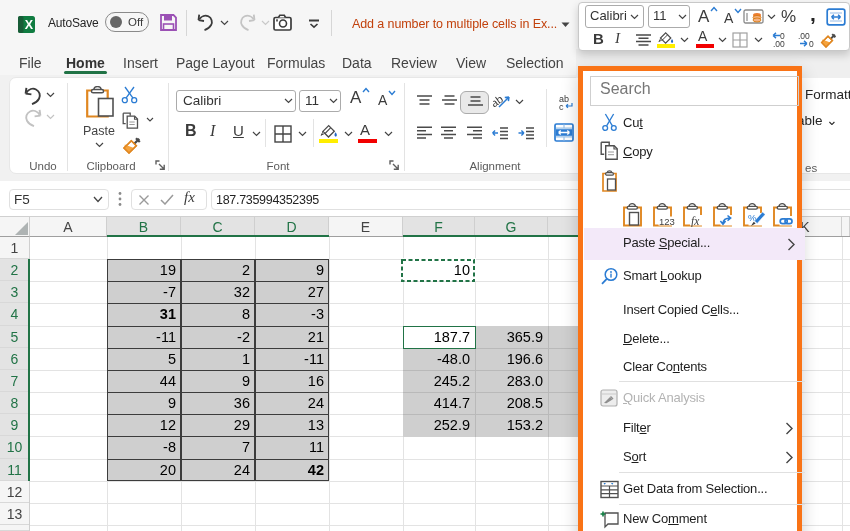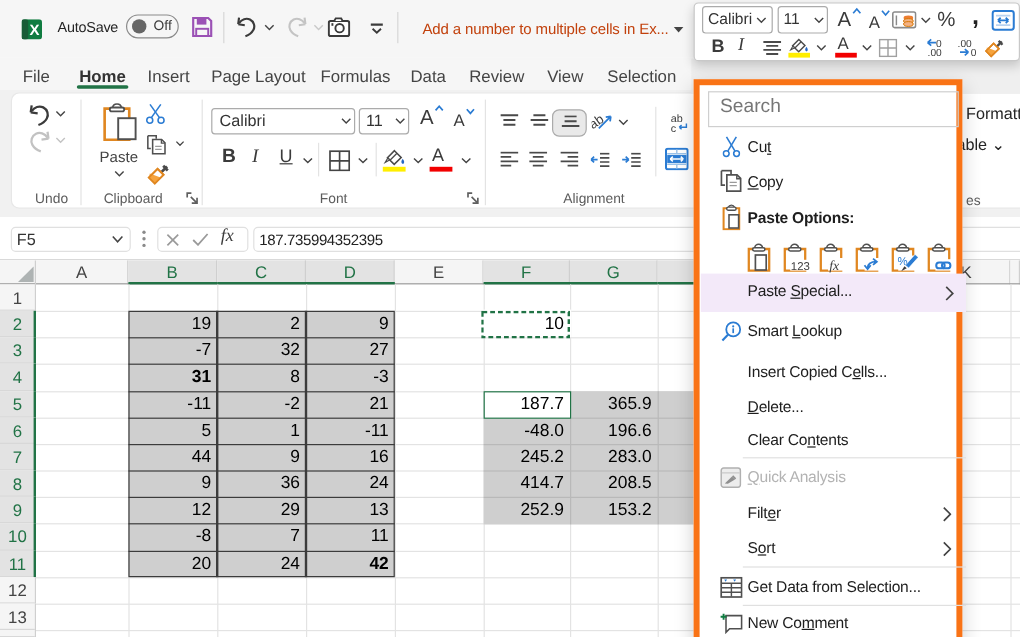--- a/index.html
+++ b/index.html
@@ -565,23 +565,20 @@
     <div class="mi" style="top:68px">
         <span class="txt"><span class="u">C</span>opy</span>
       </div>
     <svg class="abs" style="left:17px;top:70px" width="19" height="20" viewBox="0 0 19 20">
       <path d="M1.2 1.2 h8 v3 M1.2 1.2 v12 h3" fill="#fff" stroke="#505050" stroke-width="1.4"></path>
       <path d="M5.7 4.7 h8.5 l3 3 v10.5 h-11.5 z" fill="#fff" stroke="#505050" stroke-width="1.4"></path>
       <path d="M14 5 v3 h3" fill="none" stroke="#505050" stroke-width="1.2"></path>
       <path d="M8 11 h6 M8 13.7 h6" stroke="#9a9a9a" stroke-width="1"></path>
     </svg>
 
-    <div class="mi" style="top:98px">
-        <span class="txt" style="font-weight:bold;">Paste Options:</span>
-      </div>
     <svg class="abs" style="left:18px;top:99px" width="17" height="22" viewBox="0 0 17 22">
       <path d="M2 3.5 h13 v17.5 h-13 z" fill="#fff" stroke="#e08721" stroke-width="1.7"></path>
       <path d="M6 2.6 a2.6 2.3 0 0 1 5 0" fill="#fff" stroke="#505050" stroke-width="1.2"></path>
       <rect x="4.6" y="2.6" width="7.8" height="2.6" rx="1.3" fill="#fff" stroke="#505050" stroke-width="1.2"></rect>
       <rect x="6.5" y="9" width="8" height="11" fill="#fff" stroke="#505050" stroke-width="1.3"></rect>
     </svg>
 
     <svg class="abs" style="left:37px;top:131px" width="25" height="25" viewBox="0 0 25 25">
 <path d="M4 5.5 h17 v18 h-17 z" fill="#fff" stroke="#e08721" stroke-width="1.9"></path>
 <path d="M9 4.4 a3.2 2.8 0 0 1 6.4 0" fill="#fff" stroke="#505050" stroke-width="1.3"></path>

